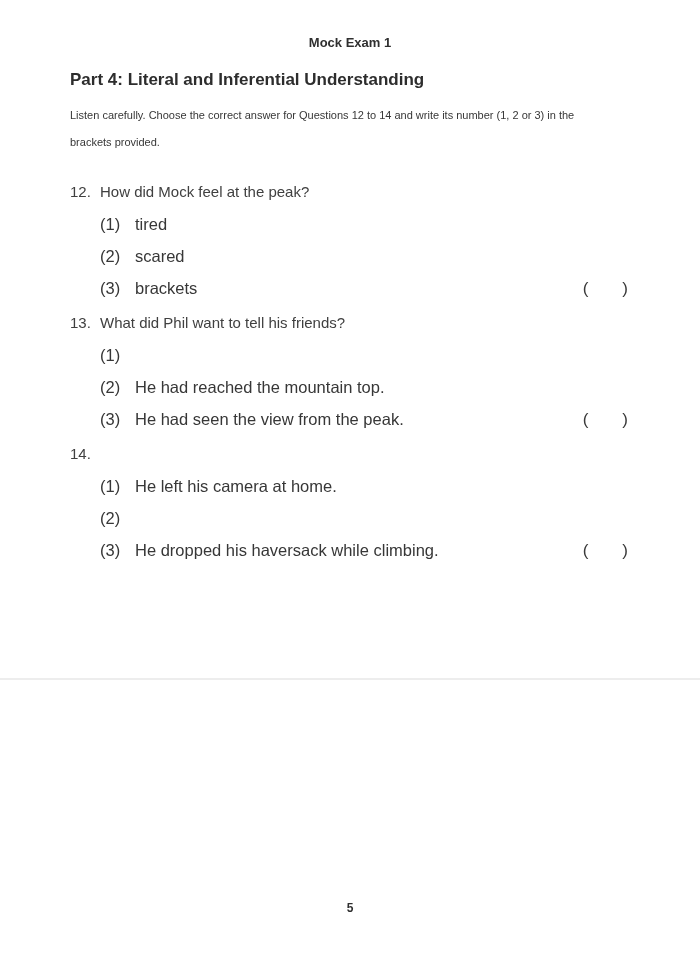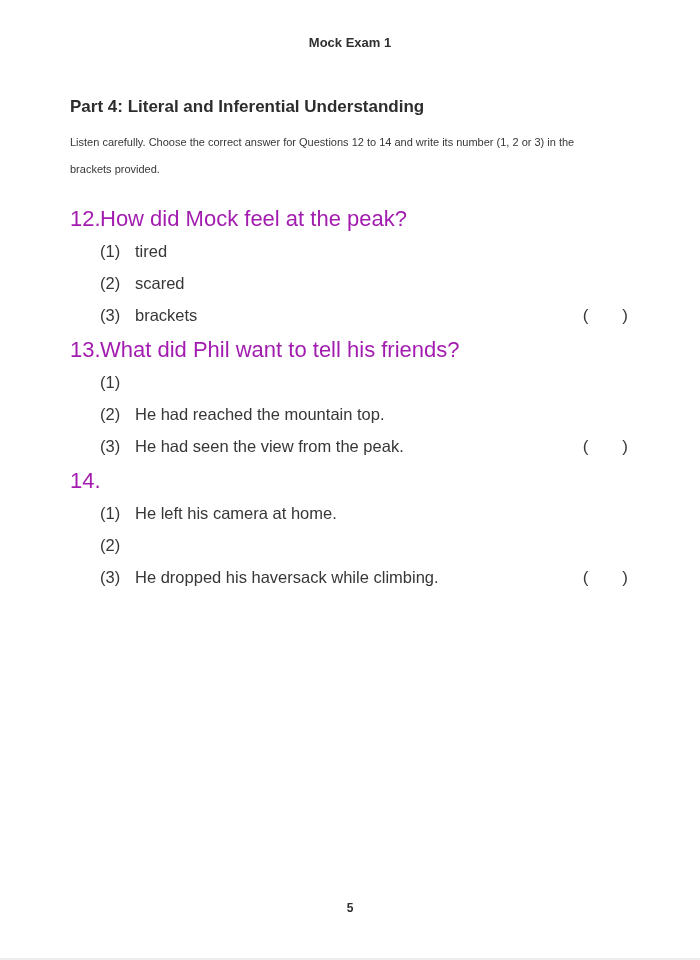--- a/index.html
+++ b/index.html
@@ -11,59 +11,59 @@
     width: 700px;
     height: 960px;
     font-family: "Liberation Sans", sans-serif;
     color: #333333;
     position: relative;
     overflow: hidden;
   }
   .page {
     position: relative;
     width: 700px;
-    height: 960px;
+    height: 680px;
     background: #ffffff;
   }
   .doc-header {
     padding-top: 36px;
     text-align: center;
     font-size: 13px;
     font-weight: bold;
     color: #2f2f2f;
     line-height: 14px;
   }
   .content {
     padding: 0 72px 0 70px;
   }
   .section-title {
-    margin-top: 48px;
+    margin-top: 21px;
     font-size: 17px;
     font-weight: bold;
     color: #2d2d2d;
     line-height: 18px;
   }
   .instructions {
     margin-top: 13px;
     font-size: 11px;
     line-height: 27px;
     max-width: 545px;
     color: #373737;
   }
   .questions-wrap {
     margin-top: 27px;
   }
   .question + .question {
     margin-top: 16px;
   }
   .q-line {
     display: flex;
-    font-size: 22px;
+    font-size: 15px;
     line-height: 18px;
-    color: #a21caf;
+    color: #404040;
   }
   .q-num {
     flex: none;
     width: 30px;
   }
   .options {
     margin-top: 1px;
   }
   .option-row {
     display: flex;

